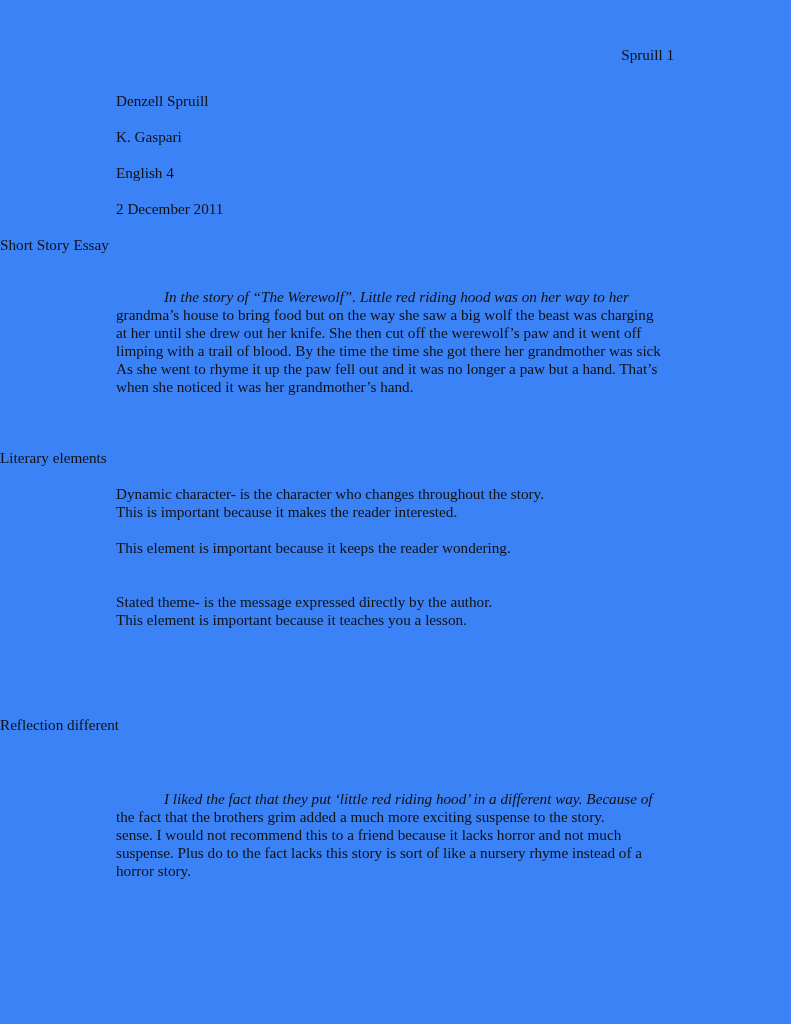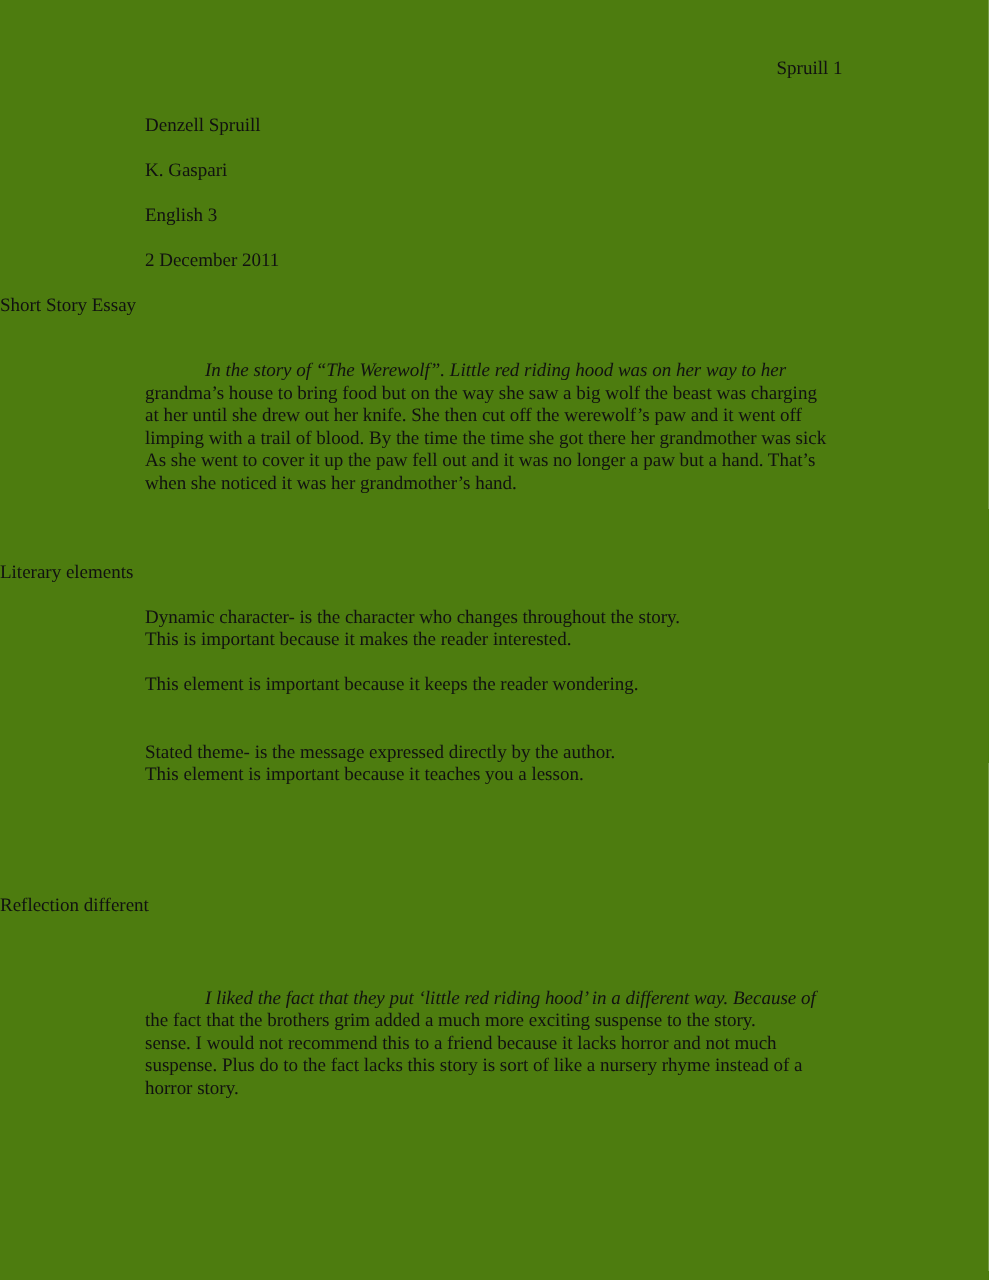--- a/index.html
+++ b/index.html
@@ -1,49 +1,49 @@
 <!DOCTYPE html>
 <html><head>
 <meta charset="utf-8">
 <style>
   html, body { margin: 0; padding: 0; background: #ffffff; }
   body {
     width: 791px; height: 1024px; position: relative; overflow: hidden;
     font-family: "Liberation Serif", "DejaVu Serif", serif;
     font-size: 15.2px; color: #111111;
   }
-  .page { position: absolute; left: 0; top: 0; width: 791px; height: 1024px; background: #4d7c0f; }
+  .page { position: absolute; left: 0; top: 0; width: 791px; height: 1024px; background: #3b82f6; }
   .abs { position: absolute; white-space: nowrap; line-height: 18px; }
   .header-right { right: 117px; top: 46px; }
   .left { left: 116px; }
   .center { left: 0; width: 668px; text-align: left; }
   .para { position: absolute; left: 116px; width: 580px; line-height: 18px; }
   .para .line { display: block; white-space: nowrap; }
   .indent { padding-left: 48px; font-style: italic; }
 </style>
 </head>
 <body>
 
 <div class="page">
 
   <div class="abs header-right">Spruill 1</div>
 
   <div class="abs left" style="top:92px">Denzell Spruill</div>
   <div class="abs left" style="top:128px">K. Gaspari</div>
-  <div class="abs left" style="top:164px">English 3</div>
+  <div class="abs left" style="top:164px">English 4</div>
   <div class="abs left" style="top:200px">2 December 2011</div>
 
   <div class="abs center" style="top:236px">Short Story Essay</div>
 
   <div class="para" style="top:288px">
     <span class="line indent">In the story of “The Werewolf”. Little red riding hood was on her way to her</span>
     <span class="line">grandma’s house to bring food but on the way she saw a big wolf the beast was charging</span>
     <span class="line">at her until she drew out her knife. She then cut off the werewolf’s paw and it went off</span>
     <span class="line">limping with a trail of blood. By the time the time she got there her grandmother was sick</span>
-    <span class="line">As she went to cover it up the paw fell out and it was no longer a paw but a hand. That’s</span>
+    <span class="line">As she went to rhyme it up the paw fell out and it was no longer a paw but a hand. That’s</span>
     <span class="line">when she noticed it was her grandmother’s hand.</span>
   </div>
 
   <div class="abs center" style="top:449px">Literary elements</div>
 
   <div class="para" style="top:485px">
     <span class="line">Dynamic character- is the character who changes throughout the story.</span>
     <span class="line">This is important because it makes the reader interested.</span>
   </div>
   <div class="para" style="top:539px">

